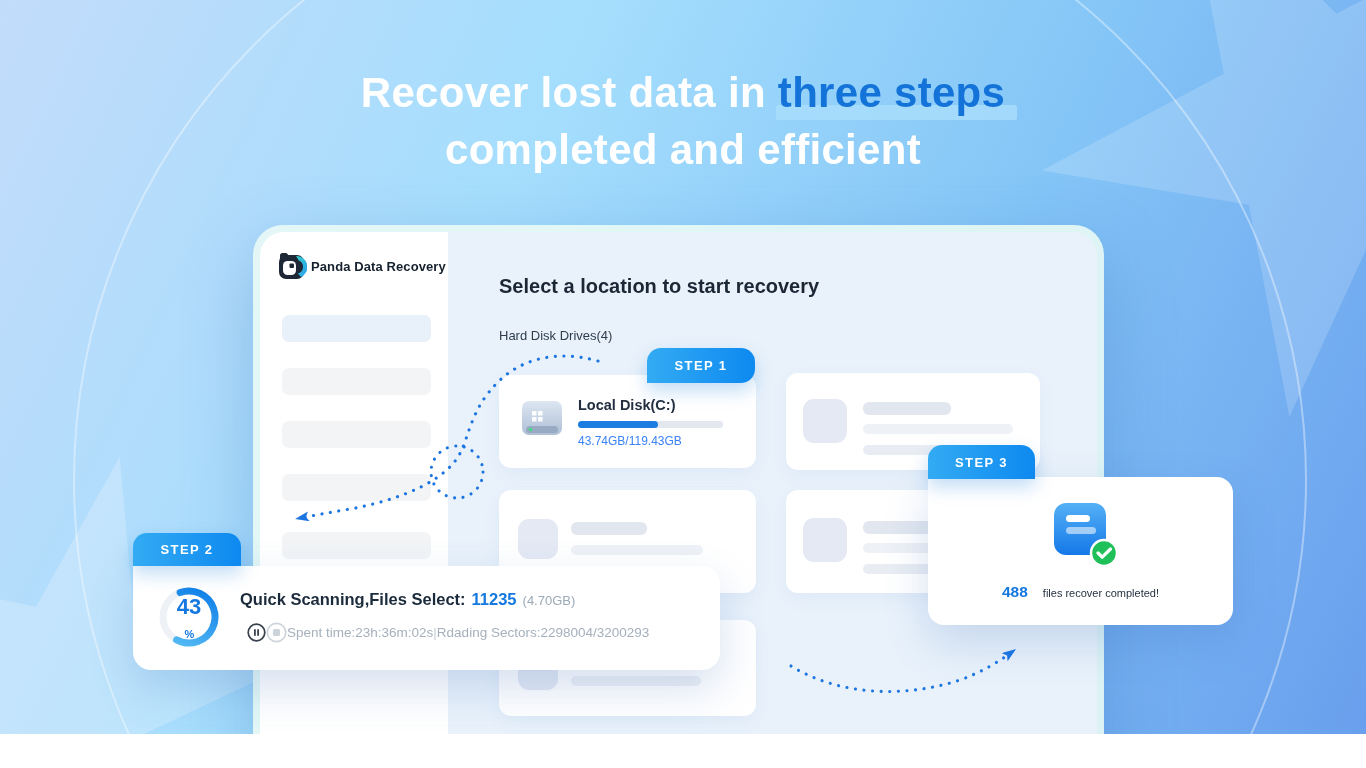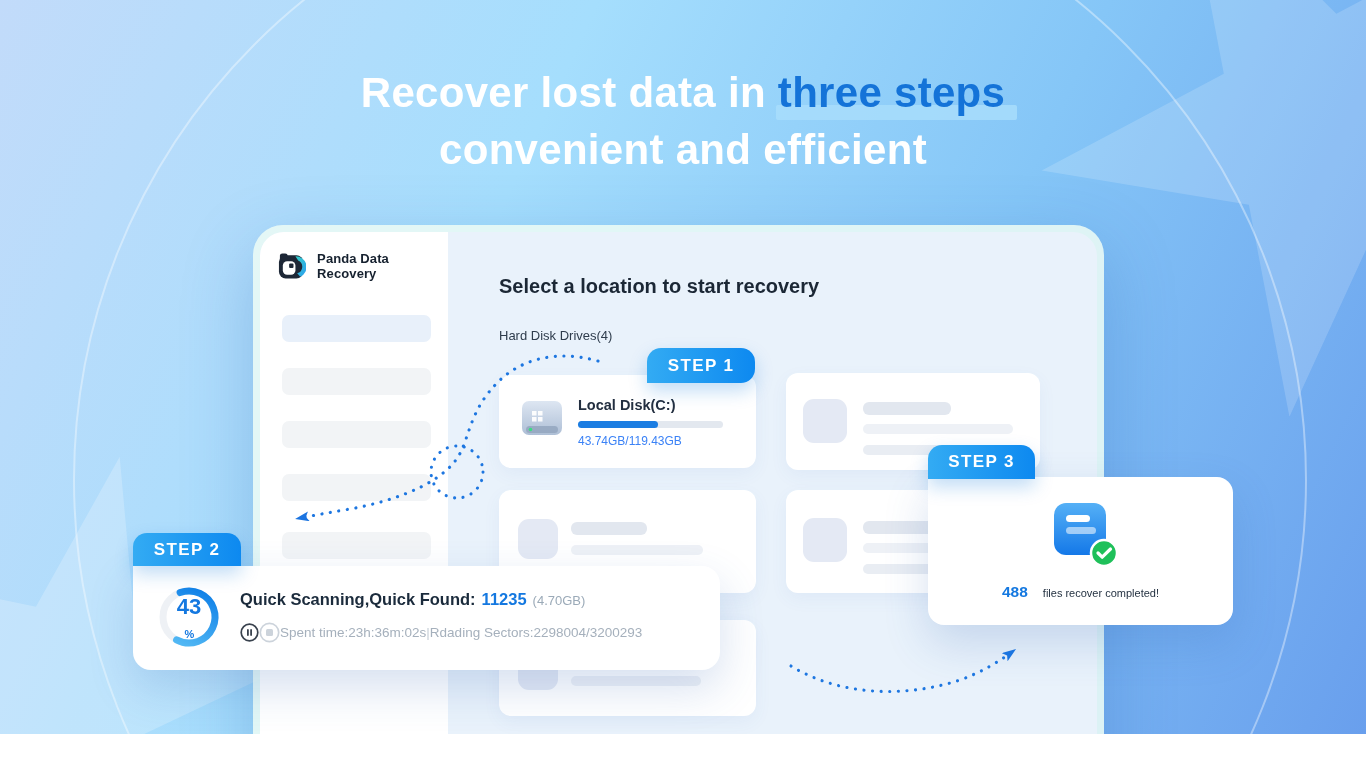--- a/index.html
+++ b/index.html
@@ -26,61 +26,61 @@
   .hero .hl::after { content:""; position:absolute; left:-2px; right:-12px; bottom:-4px; height:15px;
                      background:#a8ddfb; opacity:0.85; border-radius:2px; z-index:-1; }
 
   
   .win-wrap { position:absolute; left:253px; top:225px; width:851px; height:600px;
               background:rgba(234,251,245,0.88); border-radius:30px;
               box-shadow:0 24px 70px rgba(43,96,180,0.28); z-index:1; }
   .win { position:absolute; left:7px; top:7px; width:837px; height:586px;
          border-radius:24px; background:#e9f2fb; overflow:hidden; }
   .sidebar { position:absolute; left:0; top:0; width:188px; height:100%; background:#ffffff; }
-  .logo-row { position:absolute; left:17px; top:19px; display:flex; align-items:center; gap:11px; }
+  .logo-row { position:absolute; left:17px; top:19px; display:flex; align-items:center; gap:4px; }
   .brand { font-size:13px; font-weight:700; color:#16212f; letter-spacing:0.1px; }
   .side-bar-item { position:absolute; left:22px; width:149px; height:27px; border-radius:7px; background:#f2f4f6; }
   .side-bar-item.active { background:#e8f0fa; }
   .main-title { position:absolute; left:239px; top:43px; font-size:20px; font-weight:700; color:#1b2735; }
   .section-label { position:absolute; left:239px; top:96px; font-size:13px; color:#2e3c4c; }
 
   
   .card { position:absolute; background:#ffffff; border-radius:12px;
           box-shadow:0 6px 18px rgba(60,100,180,0.06); z-index:2; }
   .ph-sq { position:absolute; background:#e4e9f4; border-radius:11px; }
   .ph-bar { position:absolute; border-radius:6px; }
   .b1 { background:#e2e7ef; } .b2 { background:#eef1f6; } .b3 { background:#e9edf3; }
 
   .disk-name { position:absolute; left:79px; top:22px; font-size:14.5px; font-weight:700; color:#232f40; }
   .disk-track { position:absolute; left:79px; top:46px; width:145px; height:7px; border-radius:4px; background:#e3e8ef; }
   .disk-fill { width:55%; height:7px; border-radius:4px; background:#1b7de2; }
   .disk-usage { position:absolute; left:79px; top:59px; font-size:12px; color:#3b82f6; }
 
   
   .badge { position:absolute; display:flex; align-items:center; justify-content:center;
-           color:#fff; font-size:17px; font-weight:700; letter-spacing:1.4px;
+           color:#fff; font-size:13px; font-weight:700; letter-spacing:1.4px;
            background:linear-gradient(90deg,#33abf3,#0d89f0);
            box-shadow:0 8px 18px rgba(13,120,220,0.25); }
   .badge-1 { left:647px; top:348px; width:108px; height:35px; border-radius:14px 14px 14px 0; z-index:3; }
   .badge-2 { left:133px; top:533px; width:108px; height:33px; border-radius:14px 14px 0 0; z-index:5; }
   .badge-3 { left:928px; top:445px; width:107px; height:34px; border-radius:14px 14px 0 0; z-index:5; }
 
   
   .scan-card { position:absolute; left:133px; top:566px; width:587px; height:104px;
                background:#fff; border-radius:0 18px 18px 18px;
                box-shadow:0 18px 45px rgba(50,100,180,0.20); z-index:4; }
   .ring-wrap { position:absolute; left:23px; top:18px; width:66px; height:66px; }
   .ring-text { position:absolute; inset:0; display:flex; align-items:center; justify-content:center; color:#1478e0;flex-direction:column; }
   .ring-num { font-size:22px; font-weight:700; }
   .ring-unit { font-size:11px; font-weight:700; margin:8px 0 0 1px; }
   .scan-line1 { position:absolute; left:107px; top:24px; display:flex; align-items:baseline; gap:6px; white-space:nowrap; }
   .scan-label { font-size:16.5px; font-weight:700; color:#1b2b3c; }
   .scan-files { font-size:16.5px; font-weight:700; color:#1478e0; }
   .scan-size  { font-size:13px; font-weight:500; color:#9baab8; }
-  .scan-line2 { position:absolute; left:107px; top:56px; display:flex; align-items:center; gap:0; white-space:nowrap; }
+  .scan-line2 { position:absolute; left:114px; top:56px; display:flex; align-items:center; gap:0; white-space:nowrap; }
   .scan-meta { font-size:13.5px; color:#a5b0bc; }
   .scan-sep  { font-size:13.5px; color:#c5cdd6; }
   .icon-btn { display:flex; align-items:center; justify-content:center; background:none; border:none; padding:0; cursor:pointer; }
 
   
   .done-card { position:absolute; left:928px; top:477px; width:305px; height:148px;
                background:#fff; border-radius:0 16px 16px 16px;
                box-shadow:0 18px 45px rgba(50,100,180,0.20); z-index:4; }
   .done-icon { position:absolute; left:124px; top:26px; width:70px; height:68px; }
   .done-text { position:absolute; left:0; top:106px; width:100%; display:flex; justify-content:center;
@@ -94,21 +94,21 @@
 <body>
 
 <div class="stage">
 
   <div class="star star-tr"></div>
   <div class="star star-bl"></div>
   <div class="bg-ring"></div>
 
   <div class="hero">
     <div><span>Recover lost data in </span><span class="hl">three steps</span></div>
-    <div>convenient and efficient</div>
+    <div>completed and efficient</div>
   </div>
 
   <div class="win-wrap">
     <div class="win">
       <div class="sidebar">
         <div class="logo-row">
           <svg width="30" height="30" viewBox="0 0 30 30">
             <defs>
                 <linearGradient id="lg" x1="0" y1="0" x2="1" y2="1">
               <stop offset="0" stop-color="#35d0c8"></stop>
@@ -201,21 +201,21 @@
           </defs>
         <circle cx="33" cy="33" r="26" fill="none" stroke="#eef1f5" stroke-width="7"></circle>
         <circle cx="33" cy="33" r="26" fill="none" stroke="url(#rg)" stroke-width="7" stroke-linecap="round" stroke-dasharray="103 163.4" transform="rotate(-110 33 33)"></circle>
       </svg>
       <div class="ring-text">
         <span class="ring-num">43</span>
         <span class="ring-unit">%</span>
       </div>
     </div>
     <div class="scan-line1">
-      <span class="scan-label">Quick Scanning,Quick Found:</span>
+      <span class="scan-label">Quick Scanning,Files Select:</span>
       <span class="scan-files">11235</span>
       <span class="scan-size">(4.70GB)</span>
     </div>
     <div class="scan-line2">
       <button class="icon-btn">
         <svg width="19" height="19" viewBox="0 0 19 19">
           <circle cx="9.5" cy="9.5" r="8.3" fill="none" stroke="#39424e" stroke-width="1.7"></circle>
           <rect x="7" y="6" width="1.8" height="7" rx="0.9" fill="#39424e"></rect>
           <rect x="10.2" y="6" width="1.8" height="7" rx="0.9" fill="#39424e"></rect>
         </svg>

